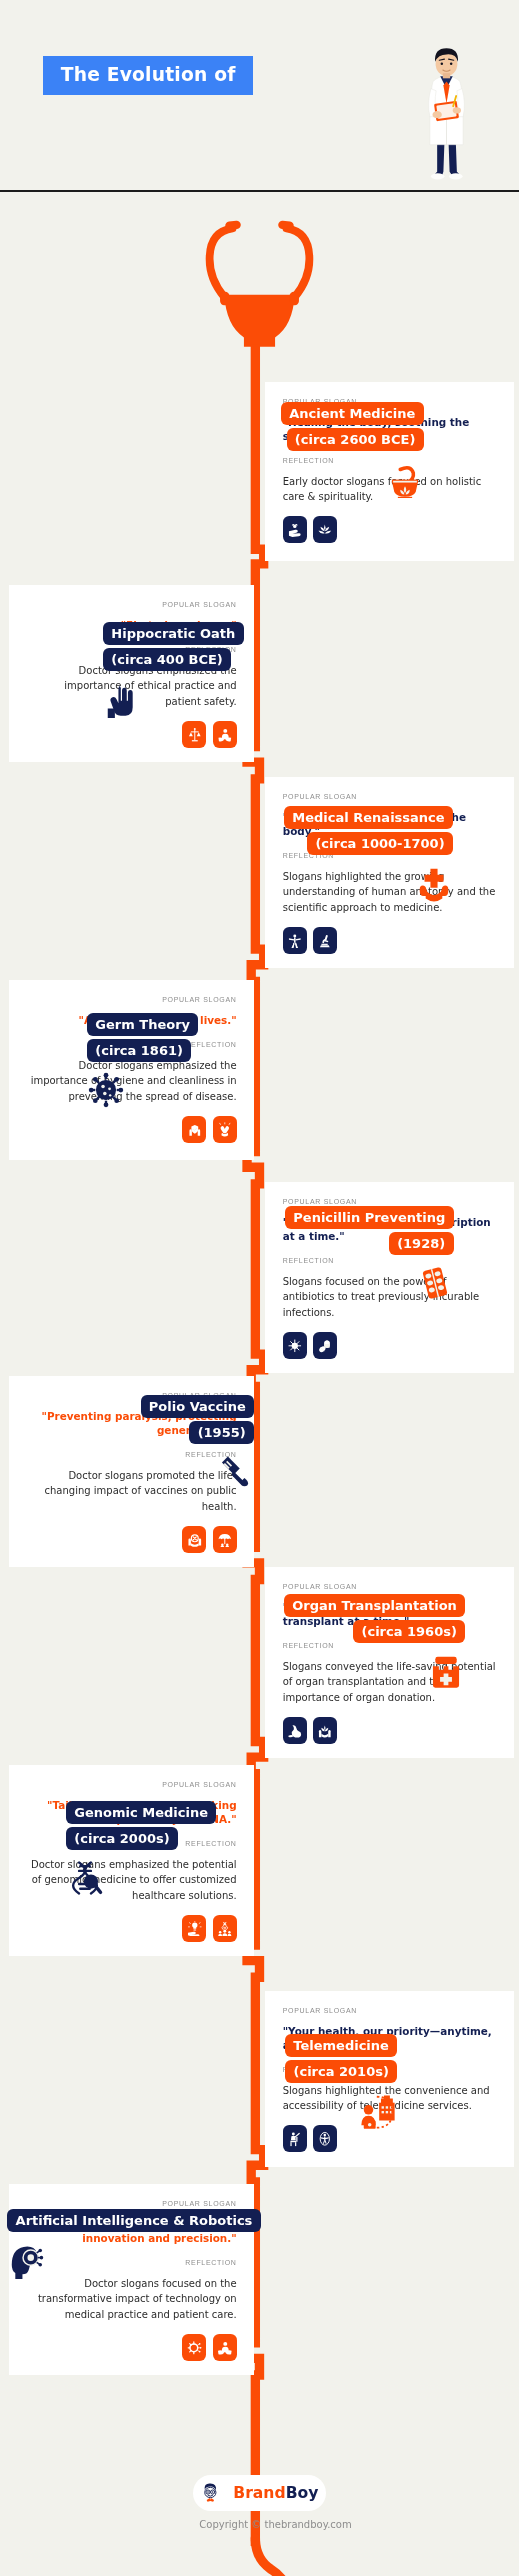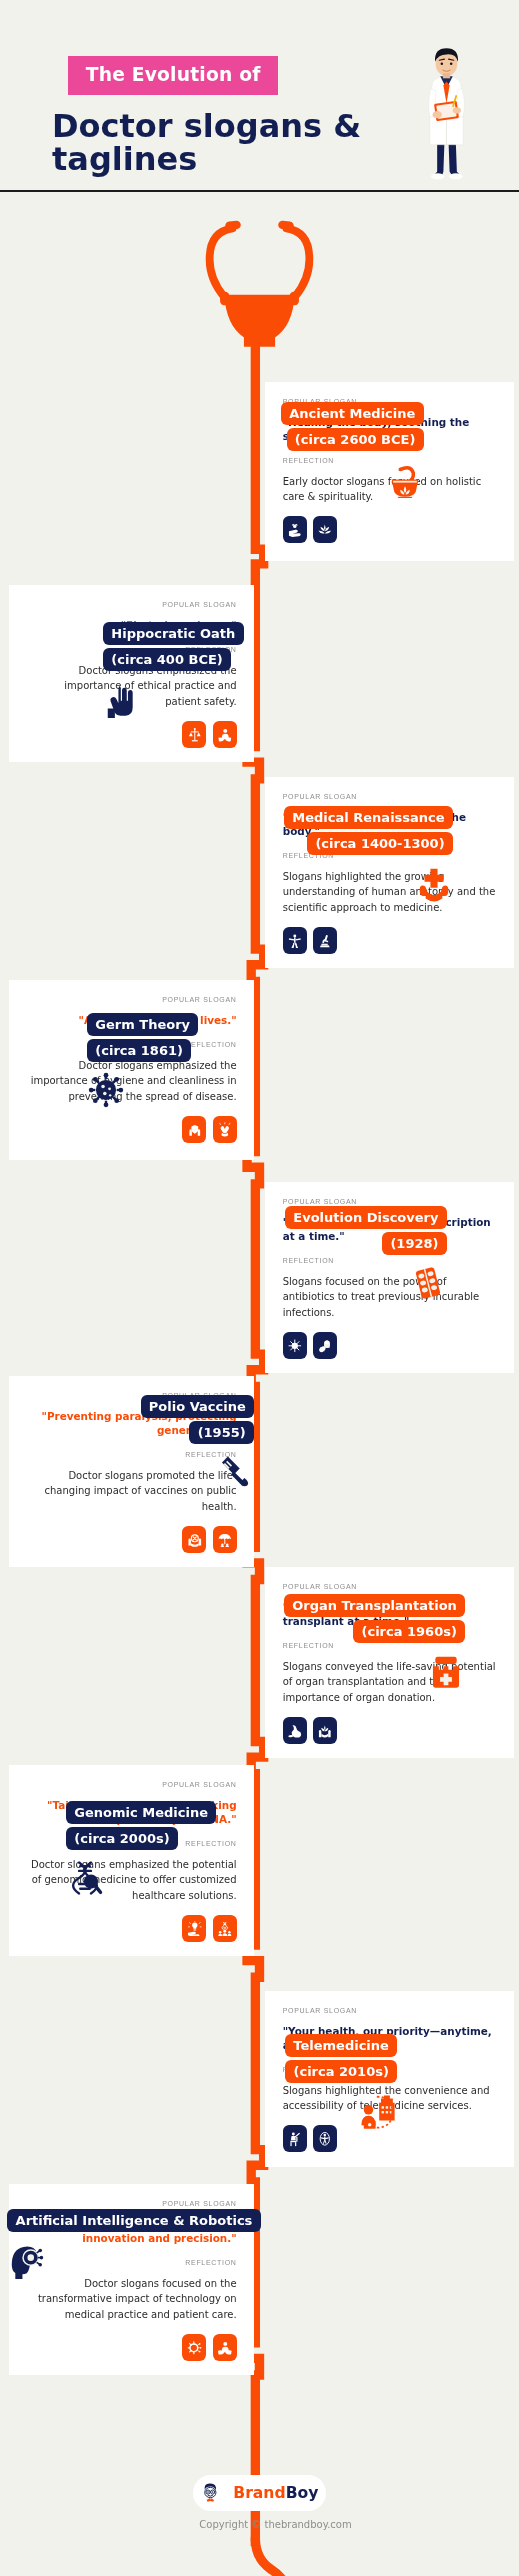--- a/index.html
+++ b/index.html
@@ -6,22 +6,22 @@
   html, body { background: #f2f2ec; }
   body {
     width: 519px; height: 2576px; position: relative;
     font-family: "Liberation Sans", sans-serif;
     overflow: hidden;
   }
 
   
   #header { position: absolute; left: 0; top: 0; width: 519px; height: 191px; }
   #title-badge {
-    position: absolute; left: 68px; top: 56px;
-    background: #ec4899; padding: 8.3px 17.7px 9.3px 17.7px;
+    position: absolute; left: 43px; top: 56px;
+    background: #3b82f6; padding: 8.3px 17.7px 9.3px 17.7px;
   }
   #title-badge span {
     color: #ffffff; font-size: 18.7px; font-weight: bold; letter-spacing: 0.2px;
     font-family: "DejaVu Sans", sans-serif;
   }
   #main-title {
     position: absolute; left: 52px; top: 110px; width: 322px;
     color: #131f52; font-size: 32px; font-weight: bold; line-height: 1.03;
     font-family: "DejaVu Sans", sans-serif;
   }
@@ -100,21 +100,20 @@
 </style>
 </head>
 <body>
 
 <div id="header">
 
   <div id="title-badge">
     <span>The Evolution of</span>
   </div>
 
-  <div id="main-title">Doctor slogans &amp; taglines</div>
 
   <div id="doctor">
     <svg viewBox="0 0 140 270" width="73" height="140">
 
       <path d="M52 196 L52 252 L46 258 L62 258 L64 252 L66 196 Z" fill="#131f52"></path>
       <path d="M74 196 L76 252 L80 258 L96 258 L90 252 L88 196 Z" fill="#131f52"></path>
 
       <ellipse cx="53" cy="261" rx="13" ry="6" fill="#fdfdfb"></ellipse>
       <ellipse cx="88" cy="261" rx="13" ry="6" fill="#fdfdfb"></ellipse>
 
@@ -301,21 +300,21 @@
        <rect x="30" y="30" width="16" height="6" fill="#ffffff" transform="rotate(18 38 33)"></rect>
        <path d="M22 40 q0-14 14-16 l2 6 q-10 2-10 12 z" fill="#ffffff"></path>
        <rect x="18" y="44" width="26" height="5" fill="#ffffff"></rect>
        <path d="M12 58 L52 58 L48 50 L16 50 Z" fill="#ffffff"></path>
           </svg>
      </div>
       </div>
     </div>
     <div class="era orange leftside" style="top: 806px; left: 284px;">
       <div><span class="pill">Medical Renaissance</span></div>
-     <div><span class="pill sub">(circa 1400-1300)</span></div>
+     <div><span class="pill sub">(circa 1000-1700)</span></div>
      <div class="eraicon">
        <svg viewBox="0 0 64 64">
           <path d="M26 8 h12 v10 h10 v12 h-10 v10 h-12 v-10 h-10 v-12 h10 z" fill="#fb4c06"></path>
        <path d="M8 42 q0-6 5-6 q5 0 6 6 l3 12 h-8 q-6 0-6-8 z" fill="#fb4c06"></path>
        <path d="M56 42 q0-6-5-6 q-5 0-6 6 l-3 12 h8 q6 0 6-8 z" fill="#fb4c06"></path>
        <path d="M18 44 Q32 60 46 44 L46 58 Q32 68 18 58 Z" fill="#fb4c06"></path>
         </svg>
      </div>
     </div>
     <div class="card left" style="top: 980px; min-height: 180px;">
@@ -413,21 +412,21 @@
        <path d="M30 25 h22 v4 a11 11 0 0 1-11 11 a11 11 0 0 1-11-11 z" fill="#f2f2ec"></path>
        <rect x="30" y="25" width="22" height="15" rx="0" fill="#f2f2ec"></rect>
        <path d="M41 10 a11 11 0 0 1 11 11 v4 H30 v-4 a11 11 0 0 1 11-11 z" fill="#ffffff"></path>
        <ellipse cx="22" cy="46" rx="14" ry="10" fill="#ffffff" transform="rotate(-36 22 46)"></ellipse>
        <line x1="14" y1="38" x2="30" y2="54" stroke="#f2f2ec" stroke-width="3" transform="rotate(0 22 46)"></line>
           </svg>
      </div>
       </div>
     </div>
     <div class="era orange leftside" style="top: 1206px; left: 285px;">
-      <div><span class="pill">Evolution Discovery</span></div>
+      <div><span class="pill">Penicillin Preventing</span></div>
      <div><span class="pill sub">(1928)</span></div>
      <div class="eraicon">
        <svg viewBox="0 0 64 64">
           <rect x="16" y="8" width="32" height="48" rx="5" fill="#fb4c06" transform="rotate(-14 32 32)"></rect>
        <g fill="#f2f2ec" transform="rotate(-14 32 32)">
          <ellipse cx="24" cy="18" rx="5" ry="4"></ellipse>
             <ellipse cx="40" cy="18" rx="5" ry="4"></ellipse>
          <ellipse cx="24" cy="30" rx="5" ry="4"></ellipse>
             <ellipse cx="40" cy="30" rx="5" ry="4"></ellipse>
          <ellipse cx="24" cy="42" rx="5" ry="4"></ellipse>

